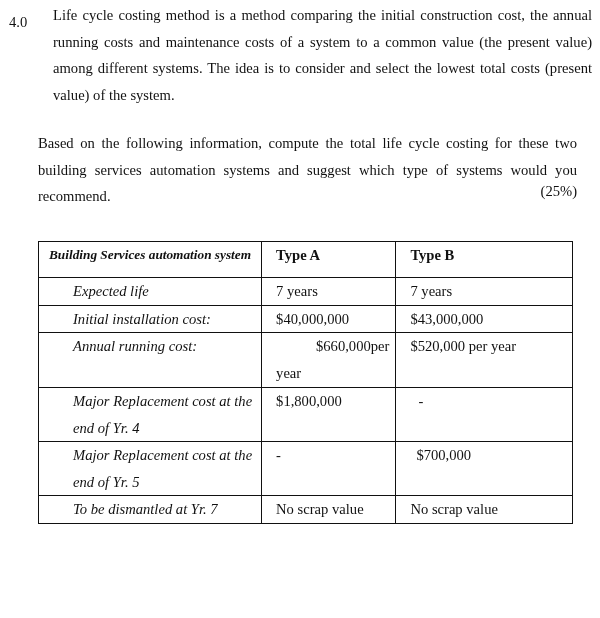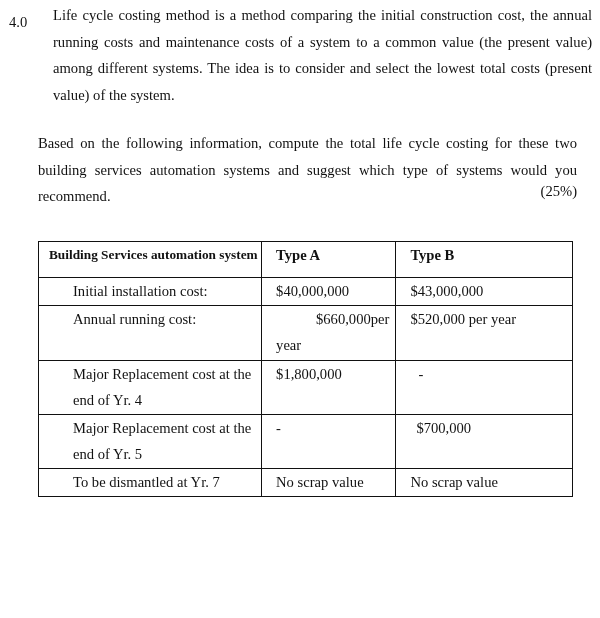--- a/index.html
+++ b/index.html
@@ -14,21 +14,21 @@
     .para2 { top: 130px; }
     .marks { position: absolute; right: 23px; top: 183px; }
     table {
       position: absolute; left: 38px; top: 241px;
       border-collapse: collapse; width: 535px;
     }
     td {
       border: 1.5px solid #111; vertical-align: top;
       padding: 0; line-height: 26.5px; font-size: 14.6px;
     }
-    td.c1 { width: 224px; }
+    td.c1 { width: 224px; font-style: italic; }
     td.c2 { width: 134px; }
     td.c3 { width: 177px; }
     td.c1 .in { padding-left: 34px; }
     td.c2 .in { padding-left: 14px; padding-right: 6px; }
     td.c3 .in { padding-left: 14px; padding-right: 6px; }
     .hdr td { font-weight: bold; height: 35px; }
     .hdr td.c1 .in { padding-left: 10px; font-size: 13.3px; }
     .r-exp td { height: 25px; }
     .r-init td { height: 25px; margin-top: 8px; }
     .r-run td { height: 54px; }
@@ -51,20 +51,31 @@
   <tbody>
       <tr class="hdr">
     <td class="c1">
           <div class="in">Building Services automation system</div>
         </td>
     <td class="c2">
           <div class="in">Type A</div>
         </td>
     <td class="c3">
           <div class="in">Type B</div>
+        </td>
+  </tr>
+  <tr class="r-exp">
+    <td class="c1">
+          <div class="in">Expected life</div>
+        </td>
+    <td class="c2">
+          <div class="in">7 years</div>
+        </td>
+    <td class="c3">
+          <div class="in">7 years</div>
         </td>
   </tr>
   <tr class="r-init">
     <td class="c1">
           <div class="in">Initial installation cost:</div>
         </td>
     <td class="c2">
           <div class="in">$40,000,000</div>
         </td>
     <td class="c3">

